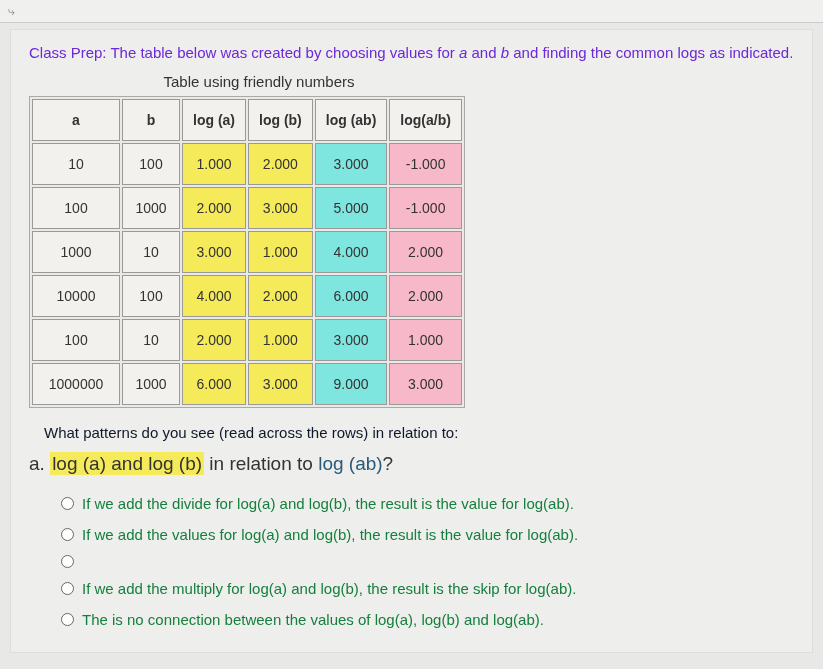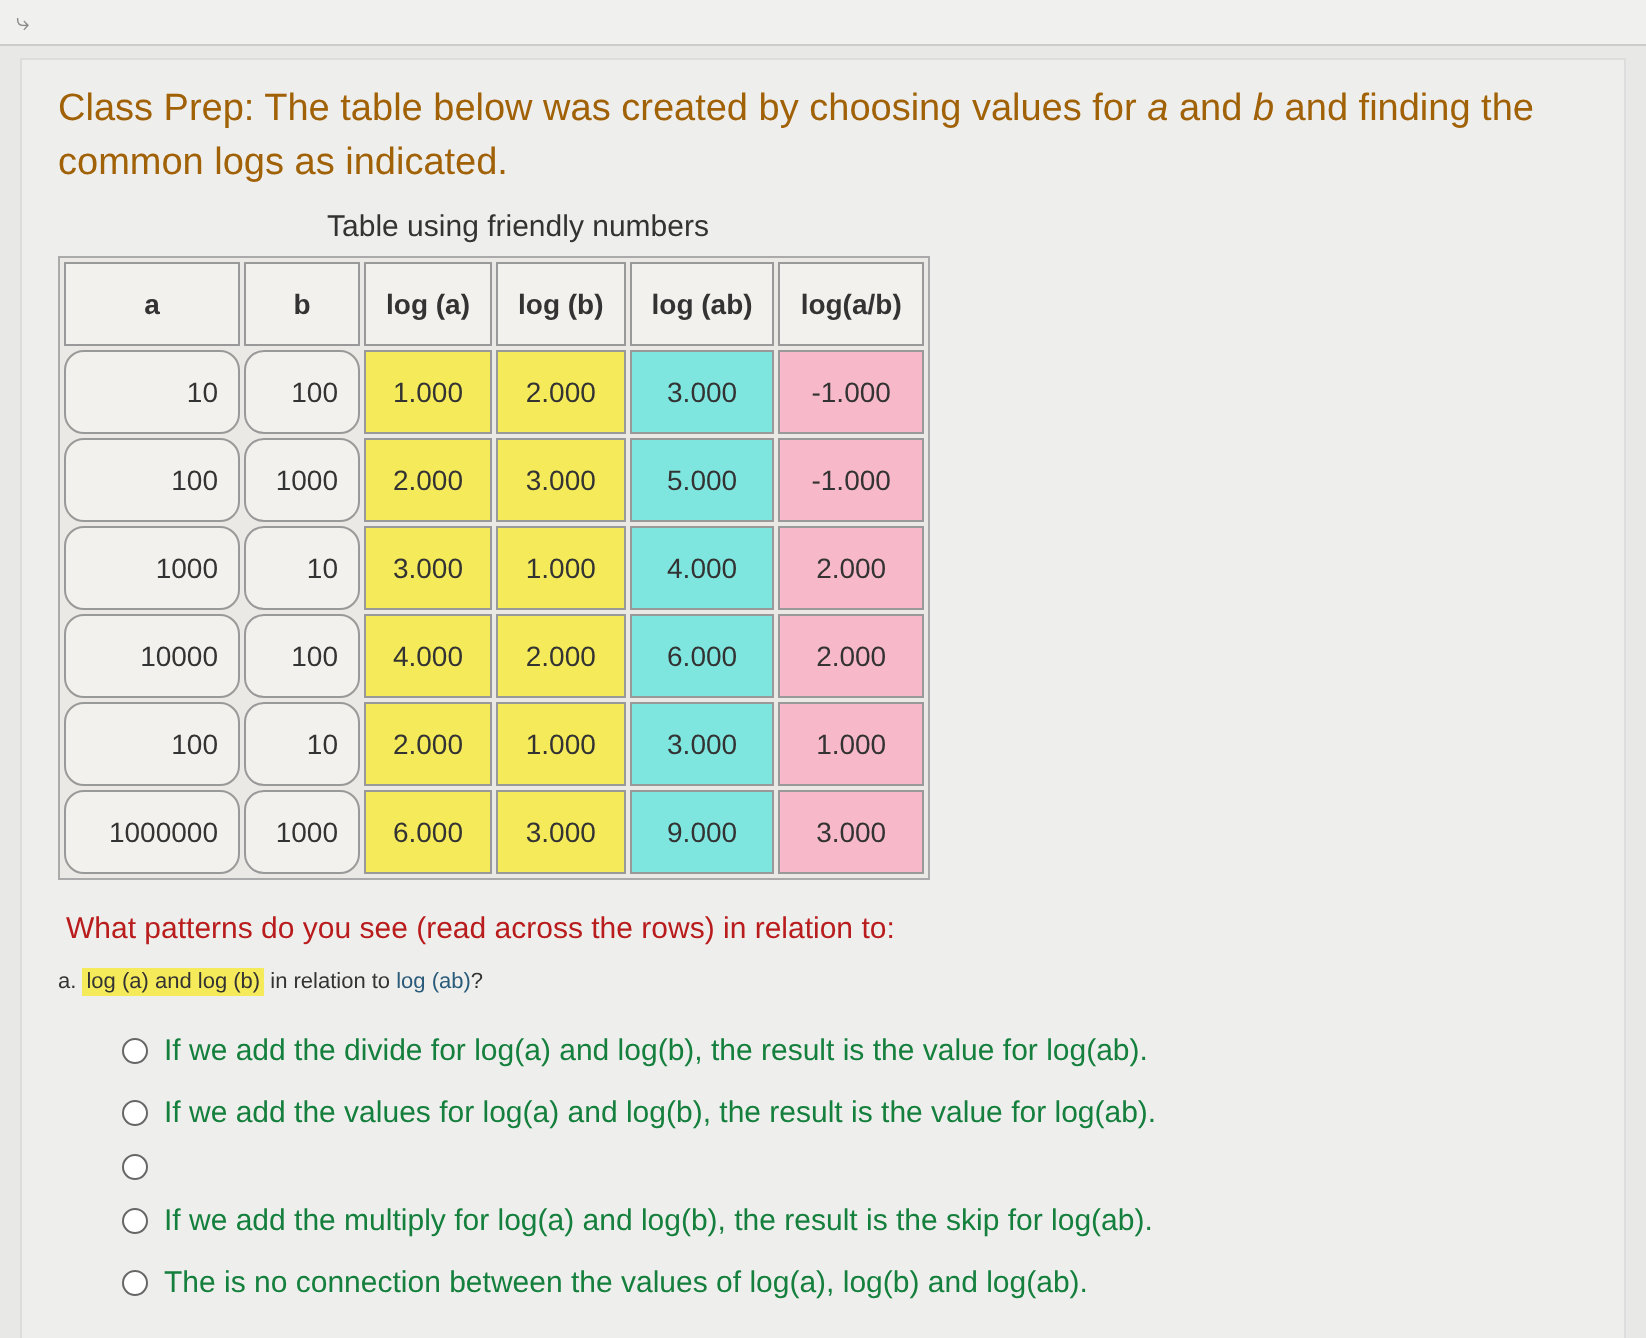--- a/index.html
+++ b/index.html
@@ -22,22 +22,22 @@
       gap: 6px;
     }
     .url-bar .icon { font-size: 12px; color: #888; }
     .content {
       padding: 12px 18px;
       background: #eeeeec;
       border: 1px solid #ddd;
       margin: 6px 10px;
     }
     .prompt {
-      font-size: 19px;
-      color: #a16207;
+      font-size: 15px;
+      color: #6d28d9;
       line-height: 1.4;
       margin-bottom: 10px;
     }
     .prompt .ital { font-style: italic; }
     .table-title {
       font-size: 15px;
       text-align: center;
       margin: 4px 0 6px 100px;
       width: 260px;
       color: #333;
@@ -56,37 +56,36 @@
       text-align: center;
       min-width: 58px;
       background: #f2f1ed;
     }
     table.data th {
       font-weight: bold;
       background: #f2f1ed;
     }
     table.data td:nth-child(1),
     table.data td:nth-child(2) {
-      text-align: right;
+      text-align: center;
       padding-left: 10px;
-      border-radius: 10px;
     }
     table.data th:nth-child(1) { width: 88px; }
     table.data th:nth-child(2) { width: 58px; }
     .hl-yellow { background: #f5ea5a !important; }
     .hl-cyan { background: #7fe5df !important; }
     .hl-pink { background: #f7b9c9 !important; }
     .question {
       font-size: 15px;
-      color: #b91c1c;
-      margin: 10px 0 8px 4px;
+      color: #0f172a;
+      margin: 10px 0 8px 15px;
       line-height: 1.5;
     }
     .sub-q {
-      font-size: 11px;
+      font-size: 19px;
       margin: 6px 0 18px 0;
     }
     .sub-q .mark-yellow { background: #f5ea5a; padding: 1px 2px; }
     .sub-q .log-ab { color: #2a5a7a; }
     .options {
       margin-left: 32px;
     }
     .option {
       display: flex;
       align-items: center;

